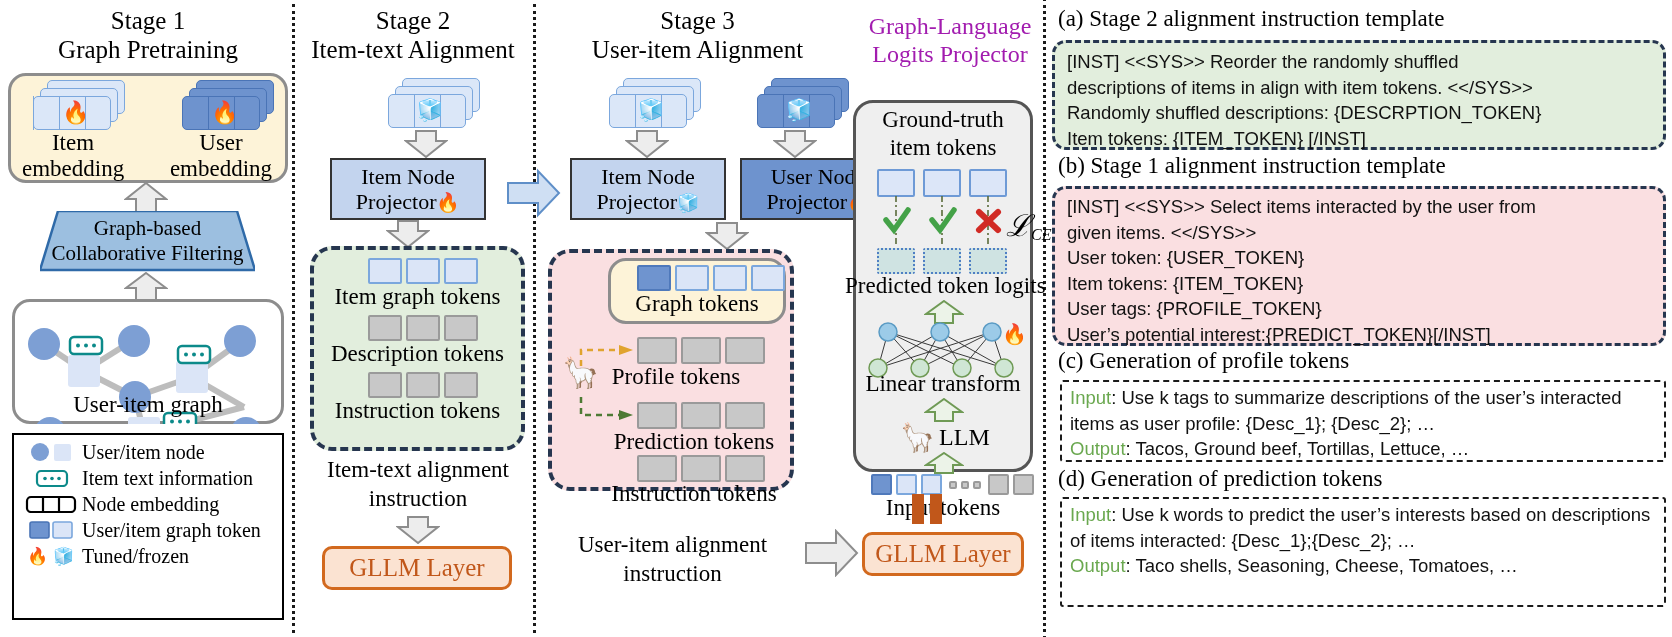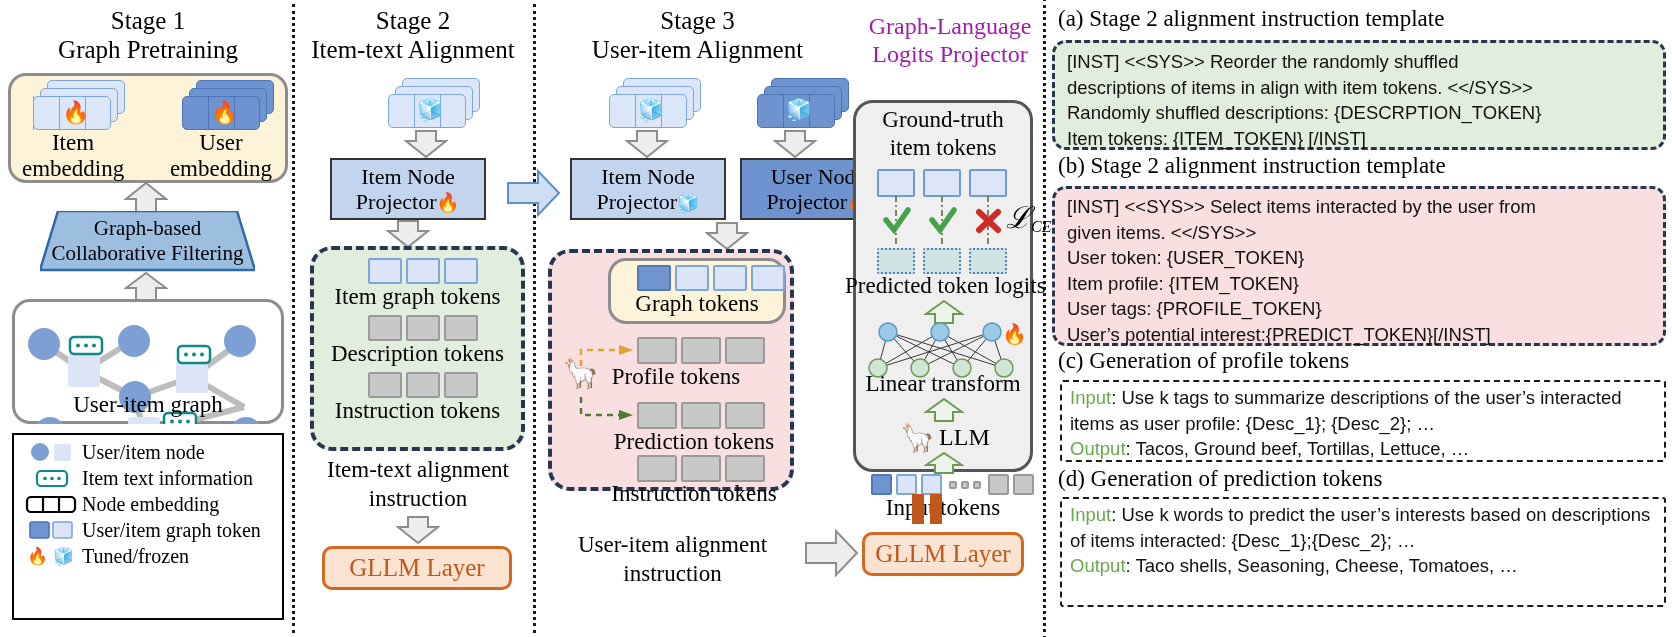--- a/index.html
+++ b/index.html
@@ -461,21 +461,21 @@
   <g stroke="#44a248" stroke-width="5.5" fill="none" stroke-linecap="round">
     <polyline points="26,24 34,34 48,14"></polyline>
     <polyline points="72,24 80,34 94,14"></polyline>
   </g>
   <g stroke="#d12b25" stroke-width="6" stroke-linecap="round">
     <line x1="119" y1="16" x2="138" y2="34"></line>
     <line x1="138" y1="16" x2="119" y2="34"></line>
   </g>
 </svg>
 
-<div class="abs" style="left:1006px; top:196px; font-family:'Liberation Serif',serif;">
+<div class="abs" style="left:1006px; top:204px; font-family:'Liberation Serif',serif;">
   <span style="font-size:30px; font-style:italic;">ℒ</span><span style="font-size:16px; font-style:italic; vertical-align:sub;">CE</span>
 </div>
 
 <div>
   <div class="tok tok-pred" style="left:877px; top:248px; width:38px; height:26px;"></div>
   <div class="tok tok-pred" style="left:923px; top:248px; width:38px; height:26px;"></div>
   <div class="tok tok-pred" style="left:969px; top:248px; width:38px; height:26px;"></div>
 </div>
 <div class="cap" style="left:845px; top:273px; width:200px;">Predicted token logits</div>
 
@@ -545,27 +545,27 @@
 <div class="panel-title" style="left:1058px; top:6px;">(a) Stage 2 alignment instruction template</div>
 <div class="tmpl-green" style="left:1052px; top:40px; width:614px; height:110px;">
   <div class="tmpl-text" style="padding:6px 10px 0 12px;">
     <div>[INST] &lt;&lt;SYS&gt;&gt; Reorder the randomly shuffled</div>
     <div>descriptions of items in align with item tokens. &lt;&lt;/SYS&gt;&gt;</div>
     <div>Randomly shuffled descriptions: {DESCRPTION_TOKEN}</div>
     <div>Item tokens: {ITEM_TOKEN} [/INST]</div>
   </div>
 </div>
 
-<div class="panel-title" style="left:1058px; top:153px;">(b) Stage 2 alignment instruction template</div>
+<div class="panel-title" style="left:1058px; top:153px;">(b) Stage 1 alignment instruction template</div>
 <div class="tmpl-pink" style="left:1052px; top:186px; width:614px; height:160px;">
   <div class="tmpl-text" style="padding:5px 10px 0 12px;">
     <div>[INST] &lt;&lt;SYS&gt;&gt; Select items interacted by the user from</div>
     <div>given items. &lt;&lt;/SYS&gt;&gt;</div>
     <div>User token: {USER_TOKEN}</div>
-    <div>Item profile: {ITEM_TOKEN}</div>
+    <div>Item tokens: {ITEM_TOKEN}</div>
     <div>User tags: {PROFILE_TOKEN}</div>
     <div>User’s potential interest:{PREDICT_TOKEN}[/INST]</div>
   </div>
 </div>
 
 <div class="panel-title" style="left:1058px; top:348px;">(c) Generation of profile tokens</div>
 <div class="tmpl-plain" style="left:1060px; top:380px; width:606px; height:82px;">
   <div class="tmpl-text" style="padding:3px 8px 0 8px;">
     <div>
       <span class="io-key">Input</span><span>: Use k tags to summarize descriptions of the user’s interacted items as user profile: {Desc_1}; {Desc_2}; …</span>

